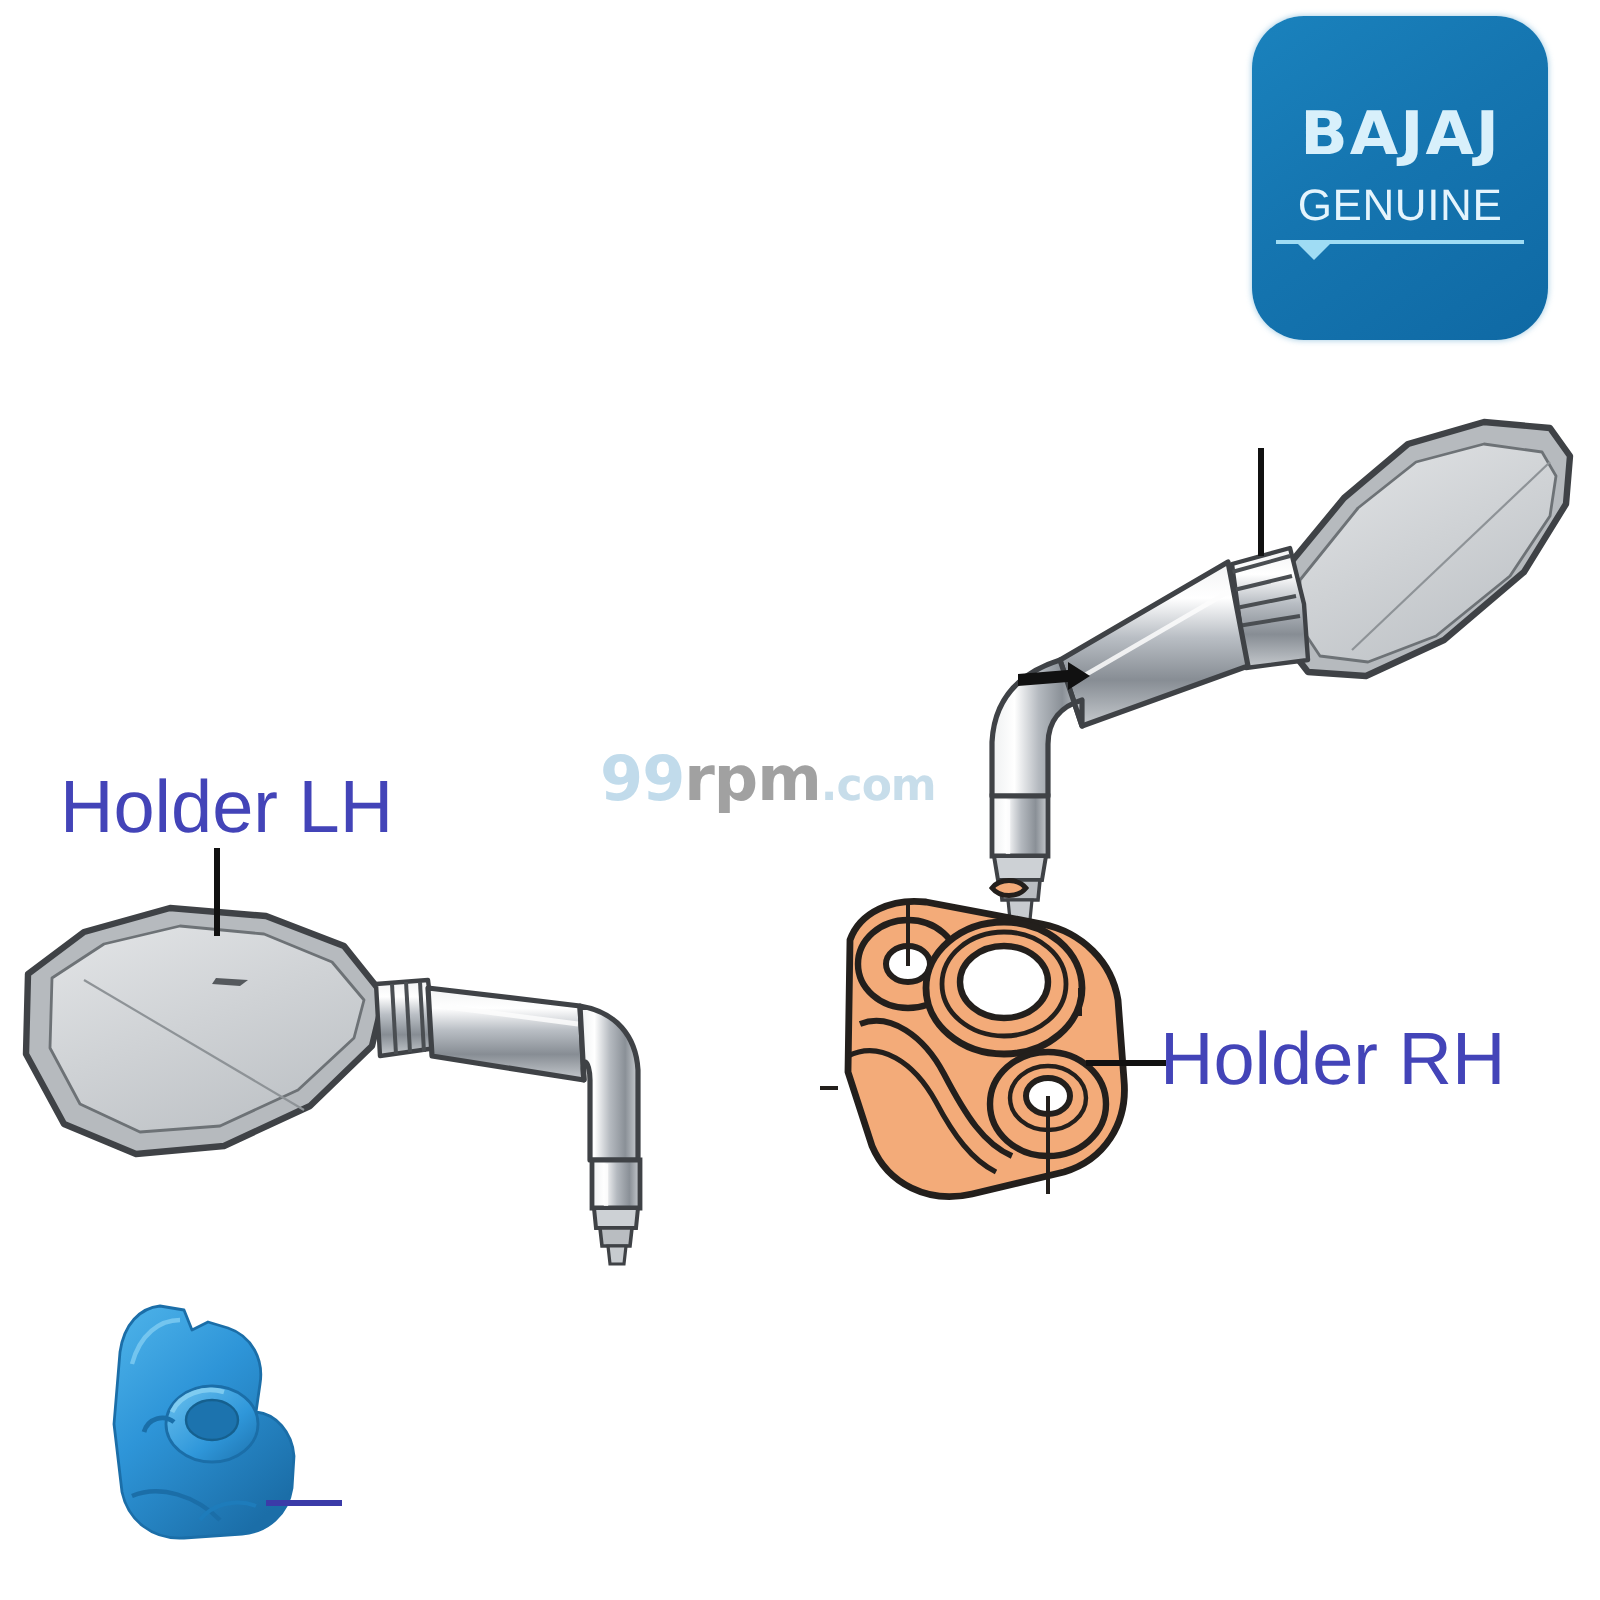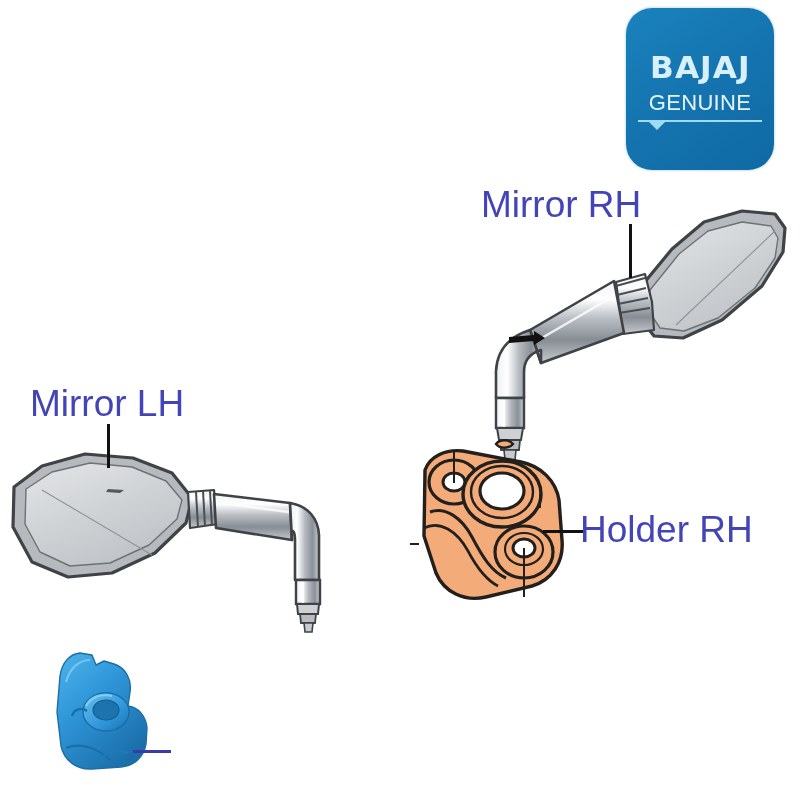--- a/index.html
+++ b/index.html
@@ -273,28 +273,28 @@
 
       <path d="M 72 716 C 74 709 82 707 87 711" fill="none" stroke="#1a6fa9" stroke-width="2.4"></path>
 
       <path d="M 66 748 C 80 742 98 748 110 760" fill="none" stroke="#1b6ea8" stroke-width="2.2"></path>
       <path d="M 100 760 C 106 752 118 749 128 753" fill="none" stroke="#1e7cbb" stroke-width="2"></path>
 
       <path d="M 66 682 C 70 667 80 660 90 660" fill="none" stroke="#7ccaf1" stroke-width="2.2" opacity="0.85"></path>
     </g>
   </svg>
 
+  <div id="watermark" class="abs"><span class="wm-a">99</span><span class="wm-b">rpm</span><span class="wm-c">.com</span></div>
 
   <div id="leader-mirror-rh" class="abs leader-v"></div>
   <div id="leader-mirror-lh" class="abs leader-v"></div>
   <div id="leader-holder-rh" class="abs leader-h"></div>
   <div id="leader-holder-lh" class="abs leader-h"></div>
 
-  <div id="label-mirror-rh" class="abs callout">Mirror RH</div>
-  <div id="label-mirror-lh" class="abs callout">Mirror LH</div>
+  <div id="label-mirror-lh" class="abs callout">Holder LH</div>
   <div id="label-holder-rh" class="abs callout">Holder RH</div>
 
   <div id="logo-badge" class="abs">
     <div id="logo-inner">
       <div id="logo-bajaj">BAJAJ</div>
       <div id="logo-genuine">GENUINE</div>
       <div id="logo-rule-wrap">
         <div id="logo-rule"></div>
         <div id="logo-tick"></div>
       </div>

